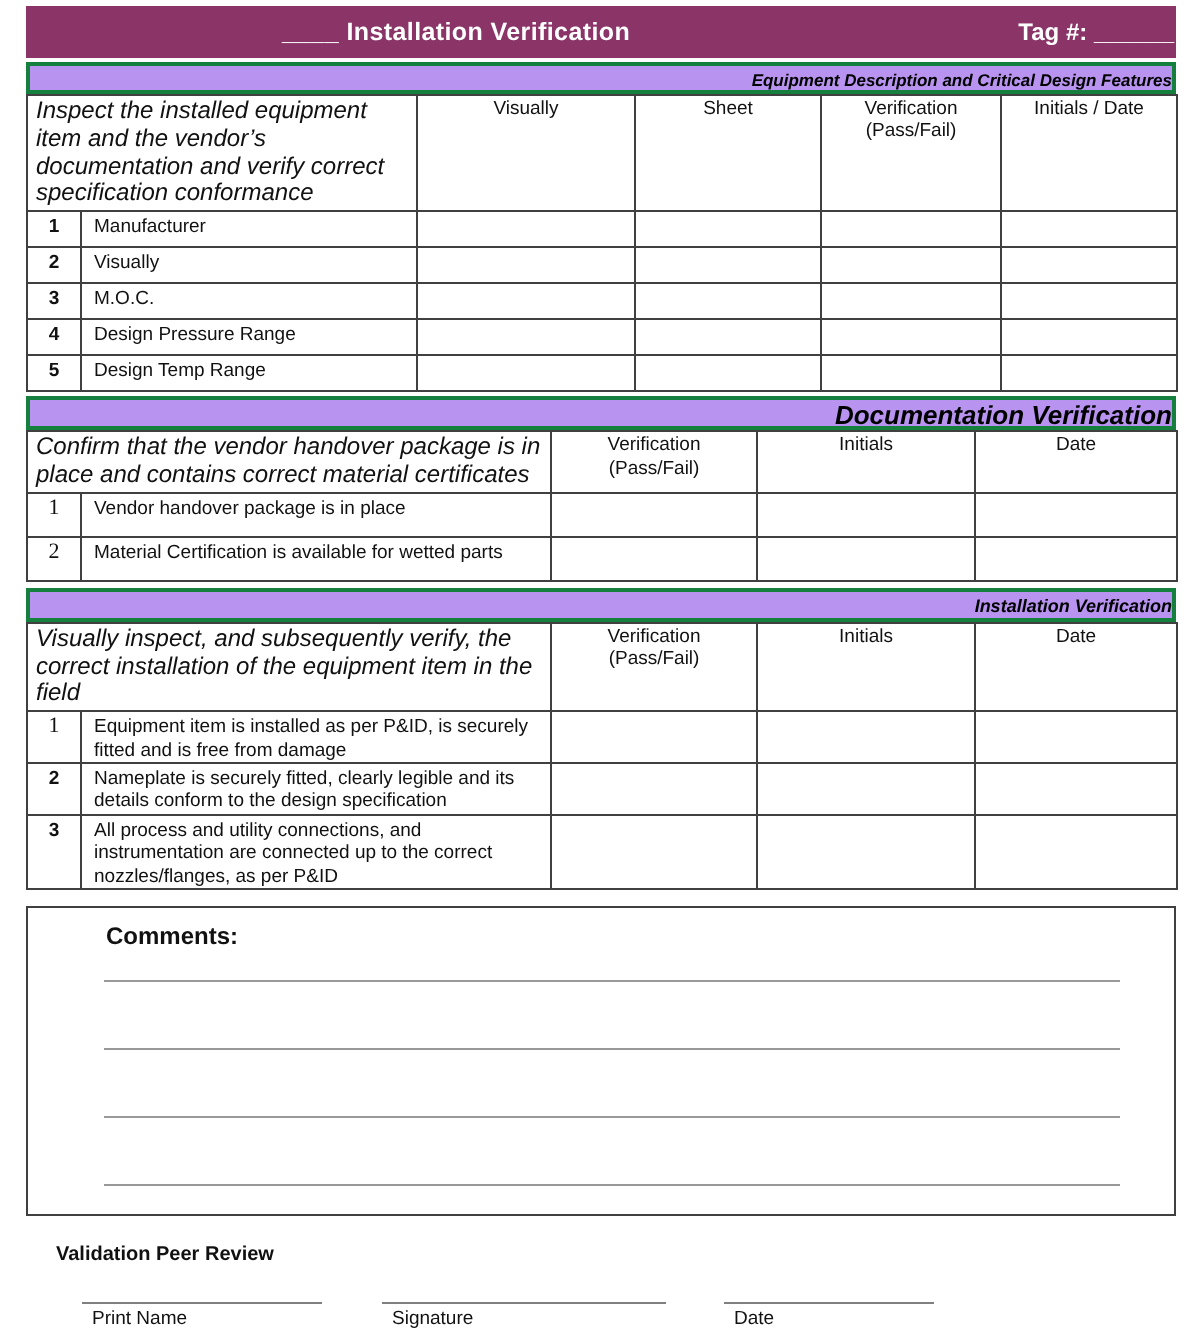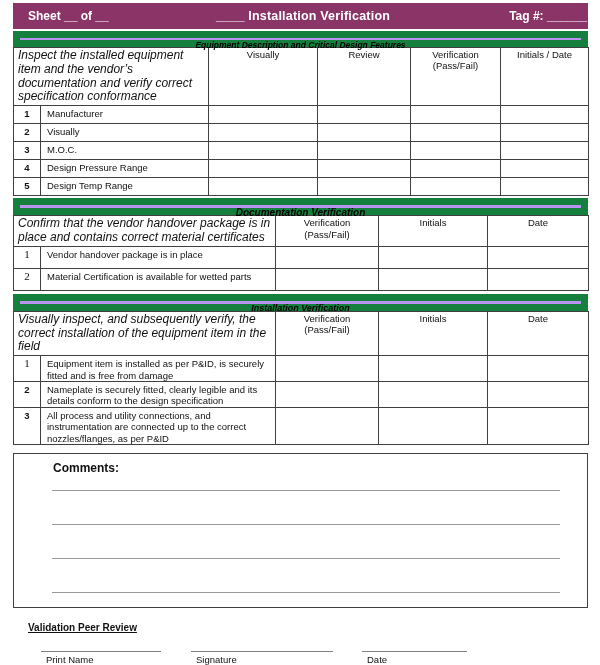--- a/index.html
+++ b/index.html
@@ -15,25 +15,25 @@
   .titlebar {
     height: 26px; background: #8A3468; color: #fff;
     display: flex; align-items: center; font-weight: bold; font-size: 12px;
   }
   .tb-left  { width: 150px; padding-left: 15px; }
   .tb-center{ flex: 1; text-align: center; font-size: 12.5px; letter-spacing: .2px; }
   .tb-right { width: 145px; padding-right: 1px; text-align: right; }
 
   
   .band {
-    background: #B894F0; border: 7px solid #15803d; color: #000;
-    text-align: center; font-weight: bold; font-style: italic;
+    background: #B894F0; border: 2px solid #15803d; color: #000;
+    text-align: right; font-weight: bold; font-style: italic;
   }
   .band1 { margin-top: 2px; height: 16px; line-height: 14px; font-size: 8.5px; }
-  .band2 { margin-top: 2px; height: 17px; line-height: 15px; font-size: 10px; }
+  .band2 { margin-top: 2px; height: 17px; line-height: 15px; font-size: 13px; }
   .band3 { margin-top: 3px; height: 17px; line-height: 15px; font-size: 9px; }
 
   
   table { border-collapse: collapse; table-layout: fixed; width: 575px; }
   td { border: 1px solid #404040; padding: 0; vertical-align: top; background: #fff; }
   .desc { font-style: italic; font-size: 12px; line-height: 1.15; padding: 1px 4px; }
   .ch   { text-align: center; font-size: 9.5px; line-height: 1.2; white-space: pre-line; padding-top: 1px; }
   .num  { text-align: center; font-size: 9.5px; font-weight: bold; padding-top: 2px; }
   .num.serif { font-family: "Liberation Serif", serif; font-weight: normal; font-size: 11px; padding-top: 1px; }
   .lbl  { font-size: 9.5px; line-height: 1.2; padding: 2px 4px 0 6px; }
@@ -43,55 +43,54 @@
   .t23 .r td { height: 22px; }
   .t23 .r-tall td { height: 34px; }
 
   
   .comments { margin-top: 8px; height: 155px; border: 1px solid #404040; position: relative; background: #fff; }
   .comments-label { position: absolute; left: 39px; top: 7px; font-weight: bold; font-size: 12px; }
   .cline { position: absolute; left: 38px; right: 27px; height: 0; border-top: 1px solid #999; }
   .cl1 { top: 36px; } .cl2 { top: 70px; } .cl3 { top: 104px; } .cl4 { top: 138px; }
 
   
-  .sign-title { font-weight: bold; font-size: 10px; margin: 14px 0 0 15px; text-decoration: underline; }
+  .sign-title { font-weight: bold; font-size: 10px; margin: 14px 0 0 15px; }
   .sign-row { display: flex; margin-top: 18px; padding-left: 10px; }
   .sf { border-top: 1px solid #808080; margin-left: 18px; }
   .sf-label { font-size: 9.5px; padding: 2px 0 0 5px; }
   .sf1 { width: 120px; margin-right: 12px; }
   .sf2 { width: 142px; margin-right: 11px; }
   .sf3 { width: 105px; }
 </style>
 </head>
 <body>
 
 <div class="page">
   <div class="inner">
 
     <div class="titlebar">
-      <span class="tb-left">Sheet __ of __</span>
       <span class="tb-center">____ Installation Verification</span>
       <span class="tb-right">Tag #: ______</span>
     </div>
 
     <div class="band band1">Equipment Description and Critical Design Features</div>
     <table class="t1">
       <colgroup>
           <col style="width:27px">
           <col style="width:168px">
           <col style="width:109px">
           <col style="width:93px">
           <col style="width:90px">
           <col style="width:88px">
         </colgroup>
       <tbody>
           <tr class="hdr">
         <td colspan="2" class="desc">Inspect the installed equipment item and the vendor’s documentation and verify correct specification conformance</td>
         <td class="ch">Visually</td>
-        <td class="ch">Review</td>
+        <td class="ch">Sheet</td>
         <td class="ch">Verification
 (Pass/Fail)</td>
         <td class="ch">Initials / Date</td>
       </tr>
       <tr class="r">
         <td class="num">1</td>
         <td class="lbl">Manufacturer</td>
         <td></td>
         <td></td>
         <td></td>

